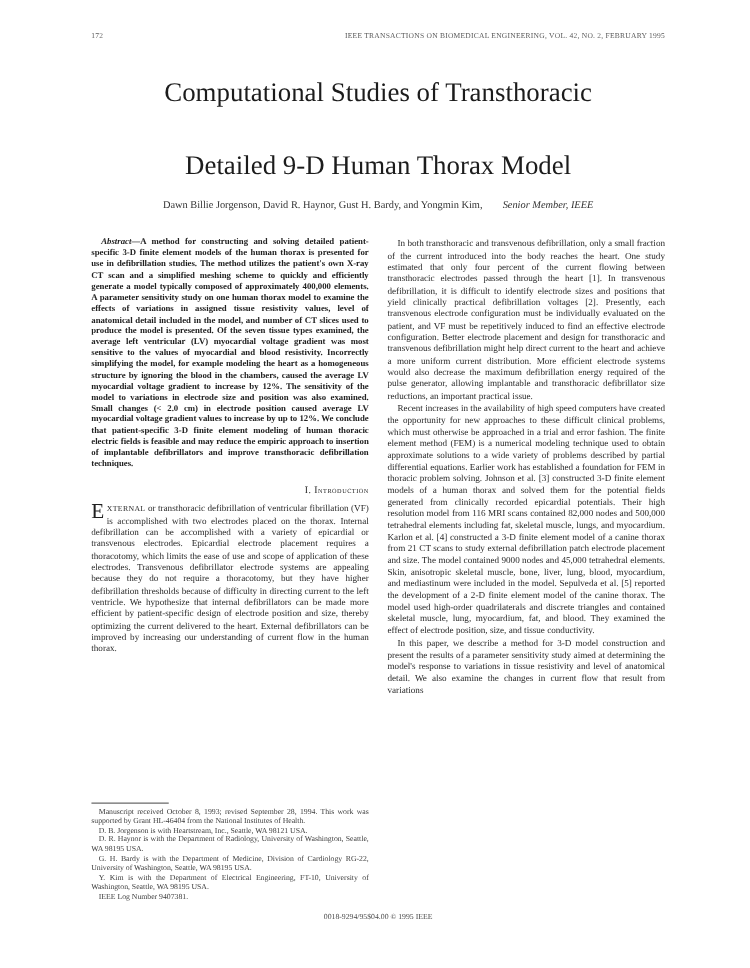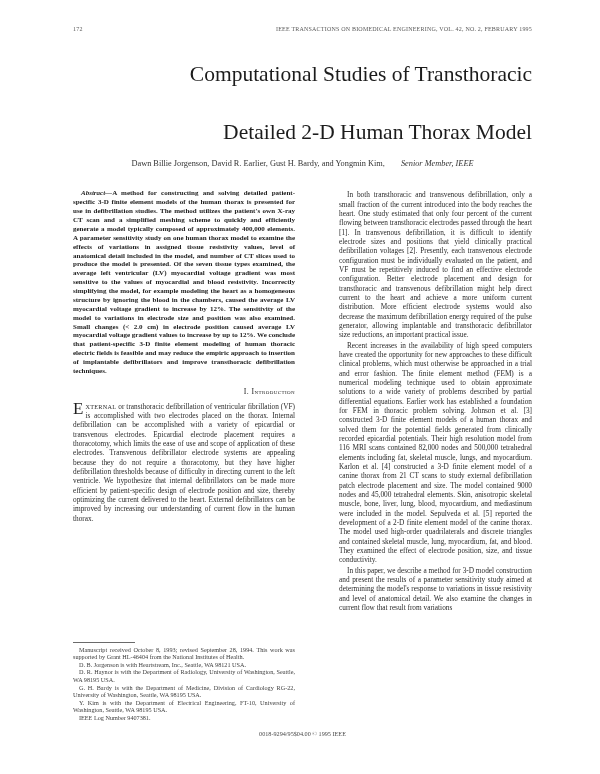--- a/index.html
+++ b/index.html
@@ -9,21 +9,21 @@
   }
   .page { position:absolute; left:73px; top:26px; width:459px; }
 
   .running-header {
     display:flex; justify-content:space-between; align-items:baseline;
     font-size:6px; letter-spacing:0.2px; color:#5a5a5a;
   }
 
   .title {
     margin:28px 0 0 0; font-weight:400; font-size:21.5px; line-height:1.34;
-    text-align:right; color:#1c1c1c; font-family:"Liberation Serif", serif;
+    text-align:center; color:#1c1c1c; font-family:"Liberation Serif", serif;
   }
 
   .byline { margin-top:13px; text-align:center; font-size:8.3px; color:#333; }
   .byline .membership { font-style:italic;margin-left:14px; }
 
   .columns { display:flex; gap:15px; margin-top:21px; height:532px; overflow:hidden; }
   .col { width:222px; display:flex; flex-direction:column; }
 
   .abstract {
     margin:0; font-weight:bold; font-size:7px; line-height:1.27;
@@ -32,21 +32,21 @@
   .abstract-label { font-style:italic; }
 
   .section-heading {
     margin:11px 0 6px 0; font-weight:400; font-size:7.8px; text-align:right;
     font-variant:small-caps; letter-spacing:0.4px; color:#222;
   }
 
   .body-par {
     margin:0; font-size:7.3px; line-height:1.28; text-align:justify; color:#2a2a2a;
   }
-  .indent { text-indent:8px; margin-top:1px;margin-left:29px; }
+  .indent { text-indent:8px; margin-top:1px; }
 
   .dropcap { float:left; font-size:17px; line-height:14.5px; padding-right:2px; color:#1f1f1f; }
   .lead-caps { font-size:6.2px; letter-spacing:0.3px; }
 
   .footnote-block { margin-top:auto; }
   .footnote-rule { width:62px; border-top:1px solid #6a6a6a; margin-bottom:3px; }
   .footnotes { font-size:6.2px; line-height:1.22; color:#3d3d3d; }
   .footnotes p { margin:0; text-indent:6px; text-align:justify; }
 
   .footer { margin-top:9px; text-align:center; font-size:6.2px; color:#4a4a4a; }
@@ -58,25 +58,25 @@
   <div class="page">
 
     <div class="running-header">
       <span>172</span>
       <span>IEEE TRANSACTIONS ON BIOMEDICAL ENGINEERING, VOL. 42, NO. 2, FEBRUARY 1995</span>
     </div>
 
     <h1 class="title">
       <span>Computational Studies of Transthoracic</span><br>
       <br>
-      <span>Detailed 2-D Human Thorax Model</span>
+      <span>Detailed 9-D Human Thorax Model</span>
     </h1>
 
     <div class="byline">
-      <span>Dawn Billie Jorgenson, David R. Earlier, Gust H. Bardy, and Yongmin Kim, </span><span class="membership">Senior Member, IEEE</span>
+      <span>Dawn Billie Jorgenson, David R. Haynor, Gust H. Bardy, and Yongmin Kim, </span><span class="membership">Senior Member, IEEE</span>
     </div>
 
     <div class="columns">
 
       <div class="col">
         <p class="abstract">
           <span class="abstract-label">Abstract—</span><span>A method for constructing and solving detailed patient-specific 3-D finite element models of the human thorax is presented for use in defibrillation studies. The method utilizes the patient's own X-ray CT scan and a simplified meshing scheme to quickly and efficiently generate a model typically composed of approximately 400,000 elements. A parameter sensitivity study on one human thorax model to examine the effects of variations in assigned tissue resistivity values, level of anatomical detail included in the model, and number of CT slices used to produce the model is presented. Of the seven tissue types examined, the average left ventricular (LV) myocardial voltage gradient was most sensitive to the values of myocardial and blood resistivity. Incorrectly simplifying the model, for example modeling the heart as a homogeneous structure by ignoring the blood in the chambers, caused the average LV myocardial voltage gradient to increase by 12%. The sensitivity of the model to variations in electrode size and position was also examined. Small changes (&lt; 2.0 cm) in electrode position caused average LV myocardial voltage gradient values to increase by up to 12%. We conclude that patient-specific 3-D finite element modeling of human thoracic electric fields is feasible and may reduce the empiric approach to insertion of implantable defibrillators and improve transthoracic defibrillation techniques.</span>
         </p>
 
         <h2 class="section-heading">I. Introduction</h2>

